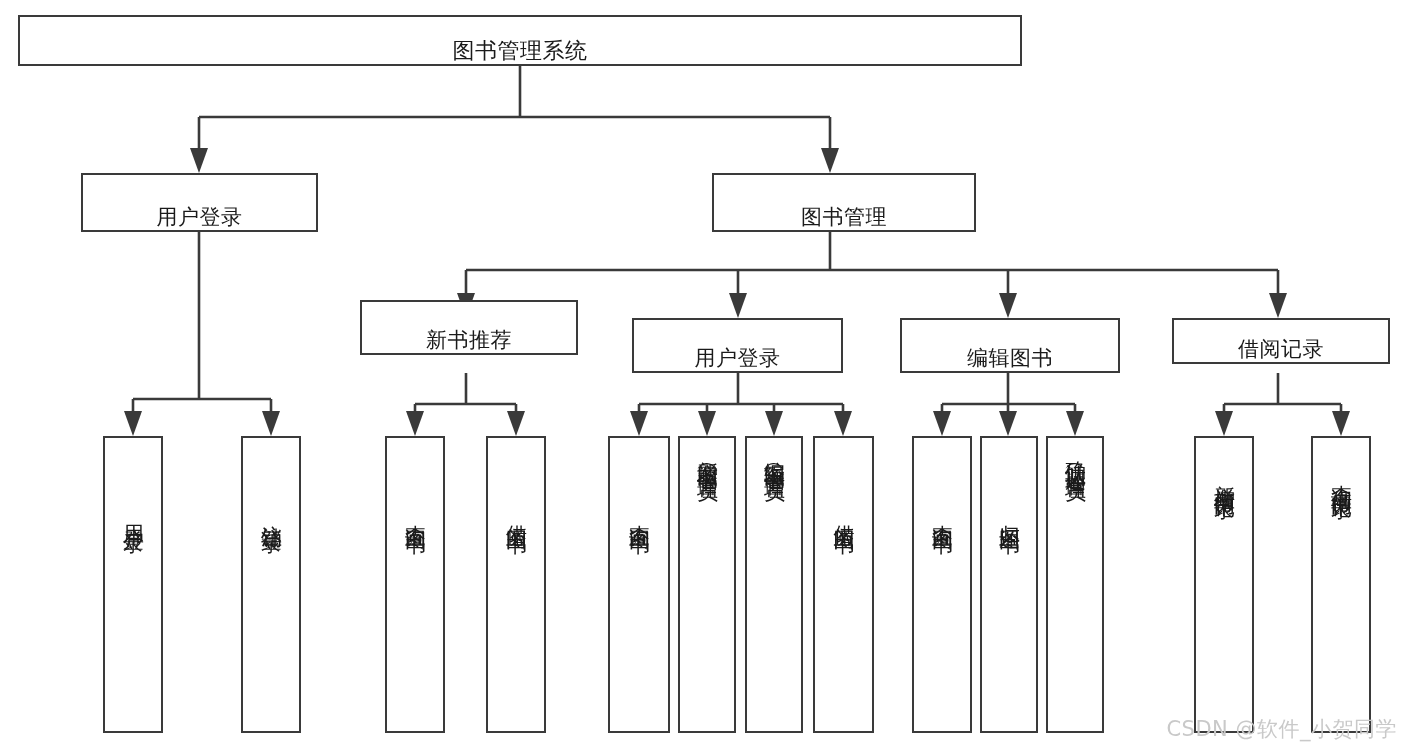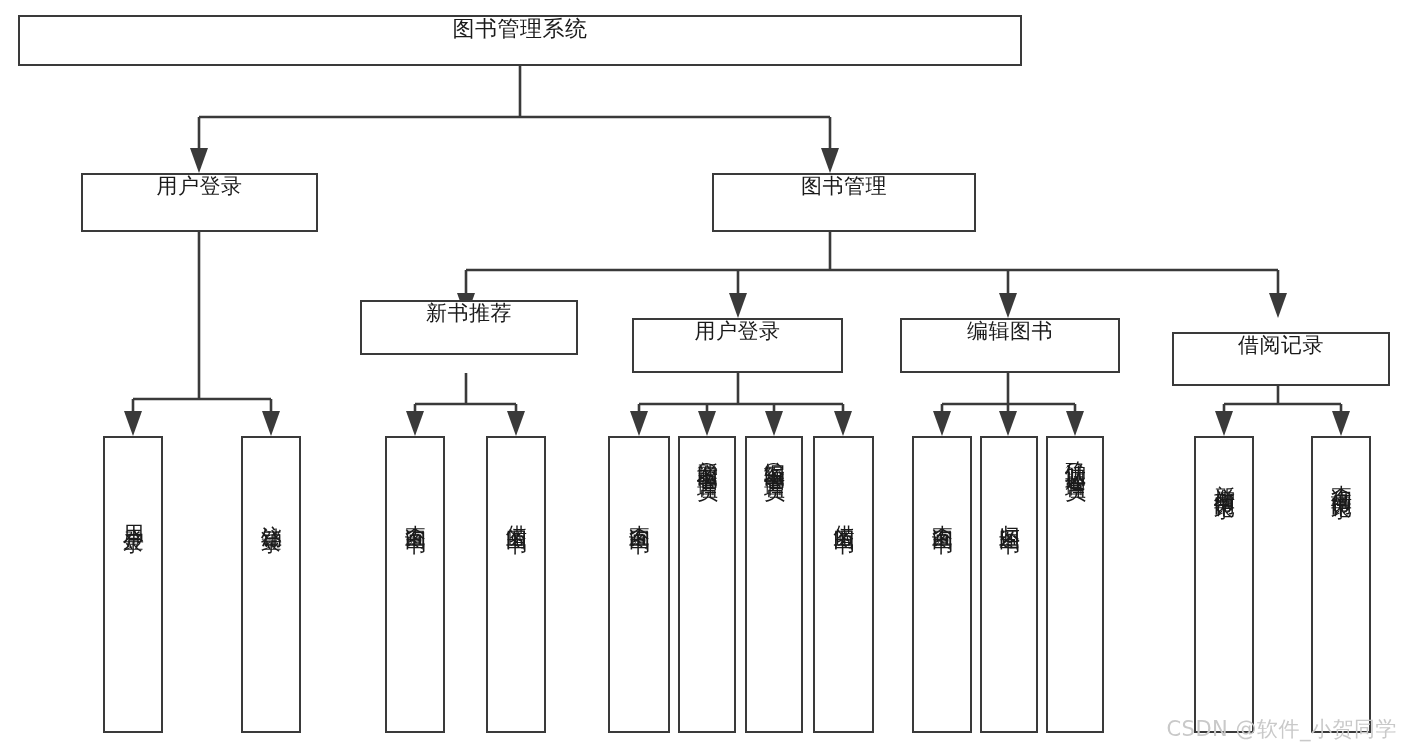--- a/index.html
+++ b/index.html
@@ -17,21 +17,21 @@
     background: #ffffff;
     overflow: hidden;
   }
   
   .node {
     position: absolute;
     box-sizing: border-box;
     border: 2px solid #3a3a3a;
     background: #ffffff;
     display: flex;
-    align-items: flex-start;
+    align-items: flex-end;
     justify-content: center;
     color: #1a1a1a;
   }
   .node .label {
     display: block;
     text-align: center;
     line-height: 1.12;
     letter-spacing: 0.5px;
   }
   
@@ -173,21 +173,21 @@
   </div>
 
   <div class="node horiz" style="left:632px; top:318px; width:211px; height:55px;">
     <span class="label">用户登录</span>
   </div>
 
   <div class="node horiz" style="left:900px; top:318px; width:220px; height:55px;">
     <span class="label">编辑图书</span>
   </div>
 
-  <div class="node horiz" style="left:1172px; top:332px; width:218px; height:54px;">
+  <div class="node horiz" style="left:1172px; top:318px; width:218px; height:46px;">
     <span class="label">借阅记录</span>
   </div>
 
   <div class="node vert" style="left:103px; top:436px; width:60px; height:297px; padding-top:70px;">
     <span class="label">用户登录</span>
   </div>
 
   <div class="node vert" style="left:241px; top:436px; width:60px; height:297px; padding-top:70px;">
     <span class="label">注销登录</span>
   </div>

